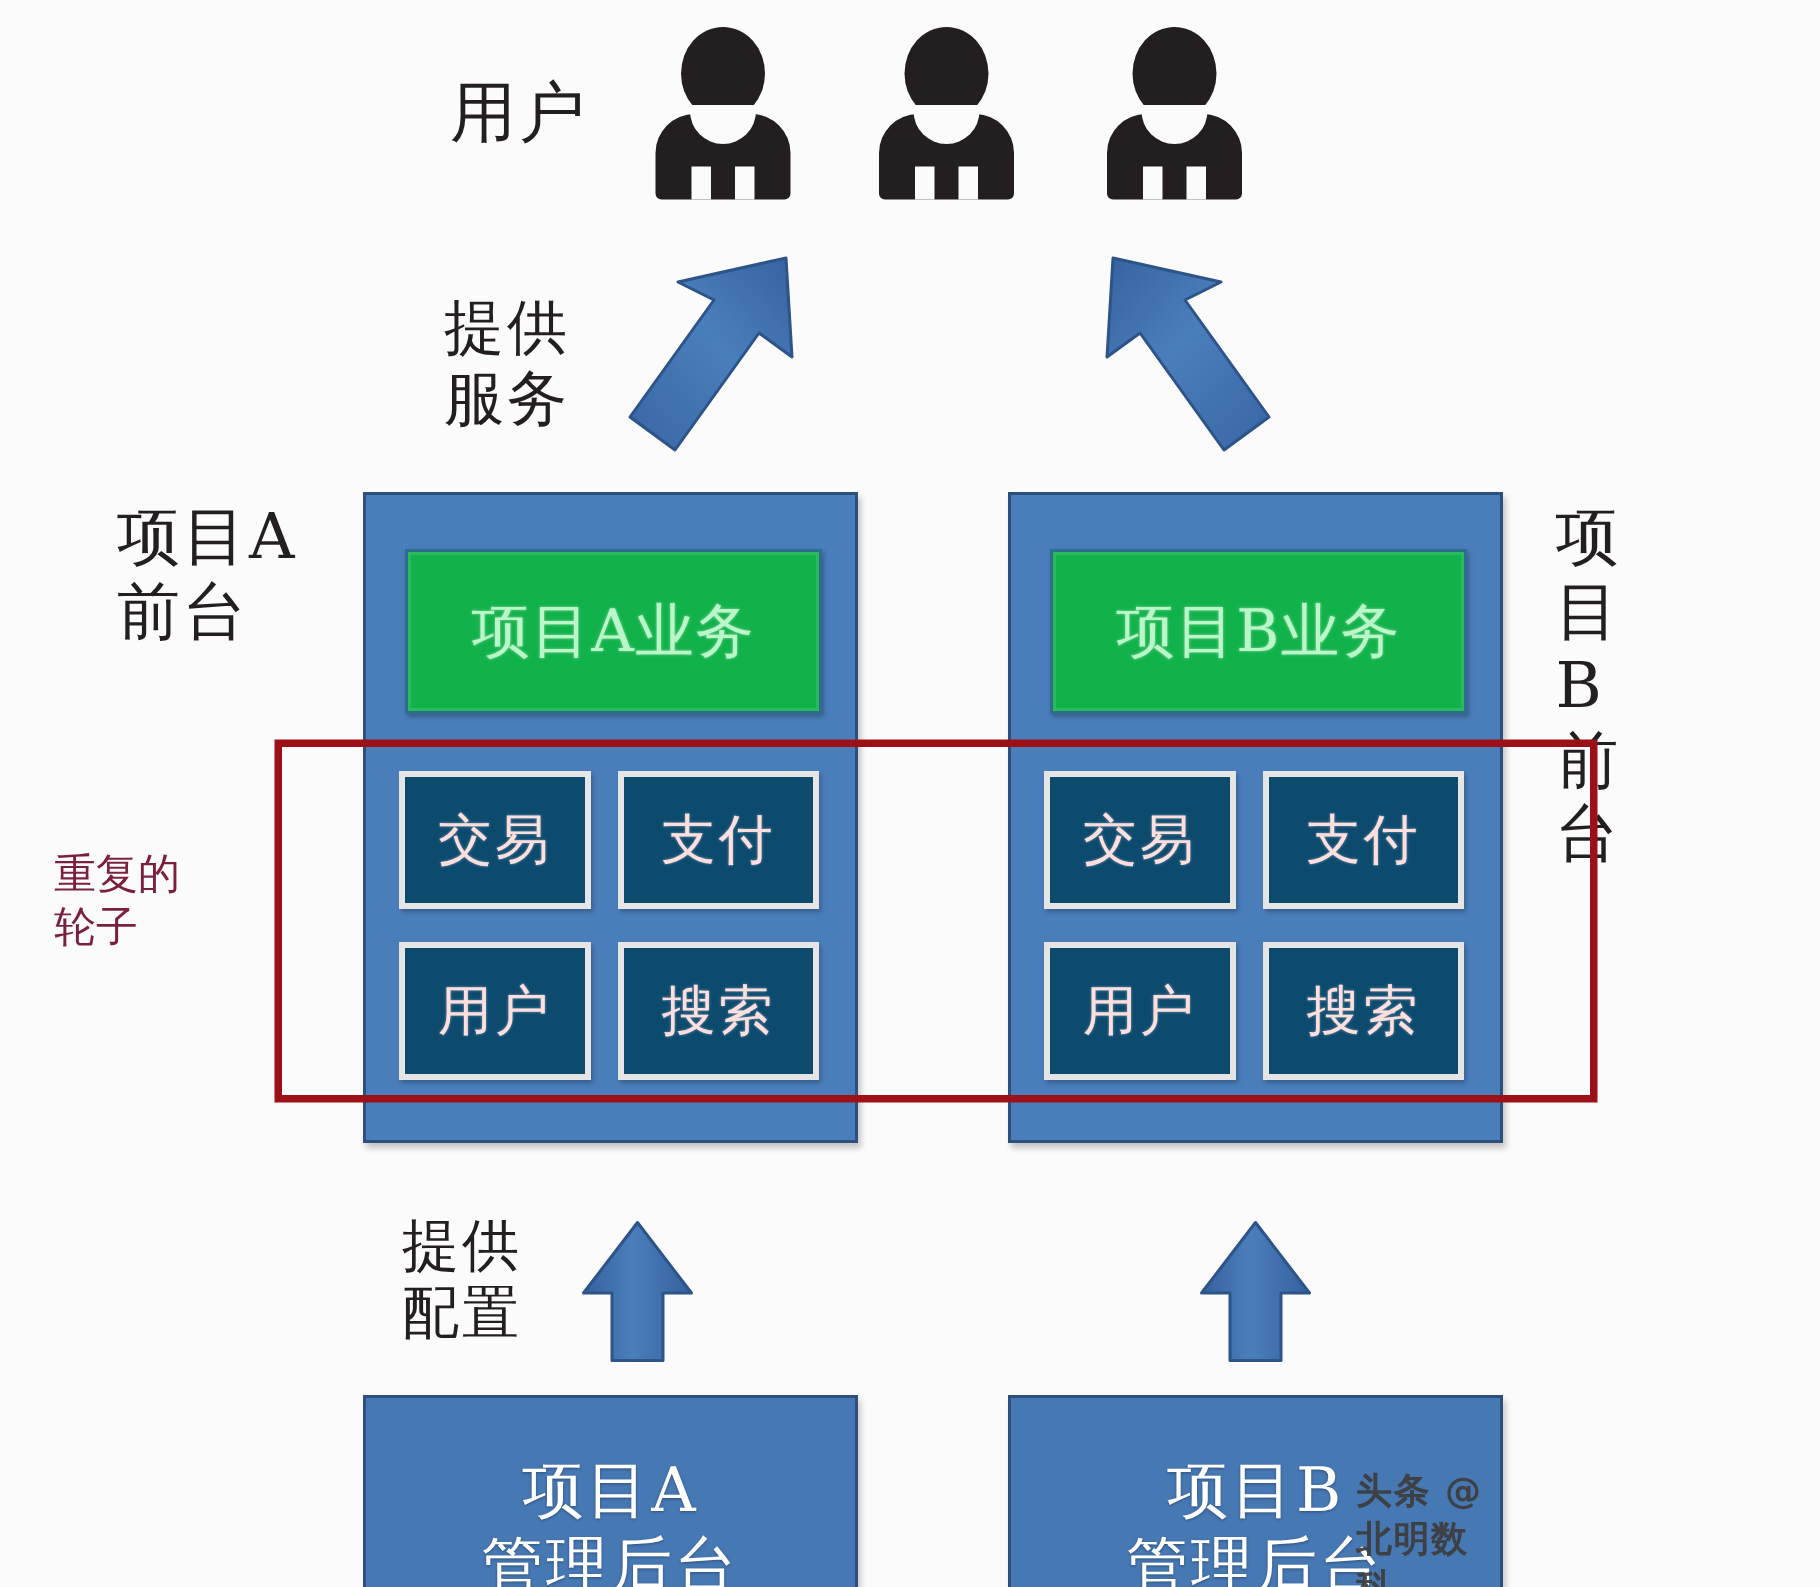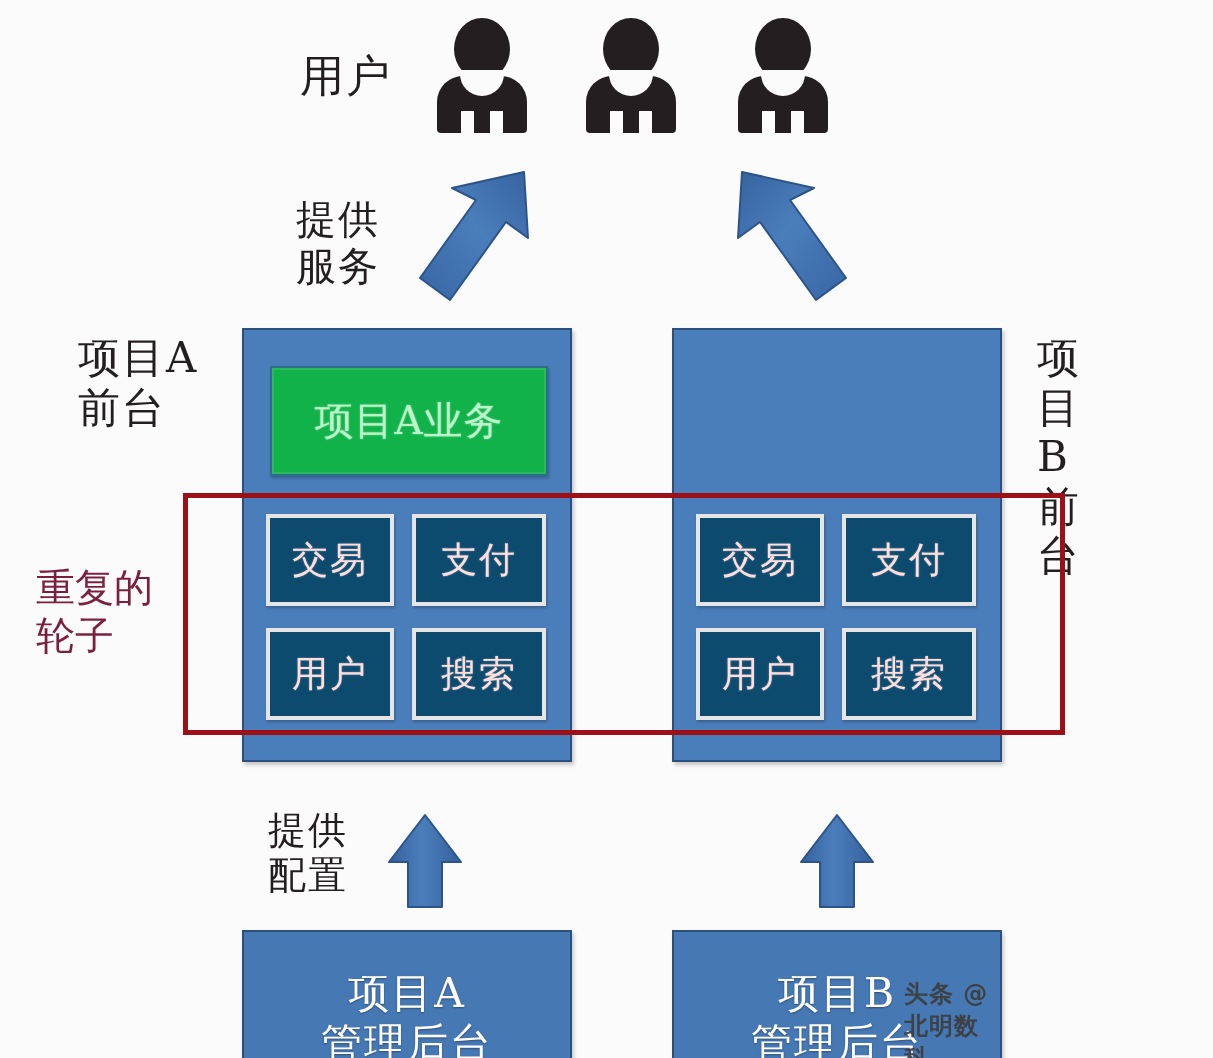--- a/index.html
+++ b/index.html
@@ -19,22 +19,22 @@
     line-height:1.18;
     white-space:pre-line;
     letter-spacing:2px;
   }
   #users-label{left:300px;top:50px;font-size:44px;}
   #provide-service-label{left:296px;top:196px;font-size:40px;text-align:left;}
   #provide-config-label{left:268px;top:808px;font-size:38px;}
   #label-front-a{left:78px;top:333px;font-size:42px;text-align:left;}
   #label-front-b{left:1037px;top:333px;font-size:42px;text-align:left;}
   #dup-wheel-label{
-    left:36px;top:567px;font-size:39px;color:#7a1f3d;
-    font-family:Liberation Mono, monospace;line-height:1.24;white-space:pre-line;
+    left:36px;top:567px;font-size:28px;color:#7a1f3d;
+    font-family:Liberation Serif, serif;line-height:1.24;white-space:pre-line;
   }
 
   
   .person{width:90px;height:115px;}
   .person .head{
     position:absolute;left:50%;transform:translateX(-50%);top:0;
     width:56px;height:62px;border-radius:50%;background:#231f20;
   }
   .person .body{
     position:absolute;left:0;top:58px;width:90px;height:57px;background:#231f20;
@@ -194,20 +194,21 @@
 
       <div class="mod-box" style="left:22px;top:184px;width:128px;height:92px;">交易</div>
       <div class="mod-box" style="left:168px;top:184px;width:134px;height:92px;">支付</div>
       <div class="mod-box" style="left:22px;top:298px;width:128px;height:92px;">用户</div>
       <div class="mod-box" style="left:168px;top:298px;width:134px;height:92px;">搜索</div>
     </div>
   </div>
 
   <div class="abs panel" style="left:672px;top:328px;width:330px;height:434px;">
     <div class="panel-inner">
+      <div class="biz-box" style="left:26px;top:36px;width:278px;height:110px;">项目B业务</div>
 
       <div class="mod-box" style="left:22px;top:184px;width:128px;height:92px;">交易</div>
       <div class="mod-box" style="left:168px;top:184px;width:134px;height:92px;">支付</div>
       <div class="mod-box" style="left:22px;top:298px;width:128px;height:92px;">用户</div>
       <div class="mod-box" style="left:168px;top:298px;width:134px;height:92px;">搜索</div>
     </div>
   </div>
 
   <div class="abs" id="dup-rect" style="left:183px;top:493px;width:882px;height:242px;"></div>
 

